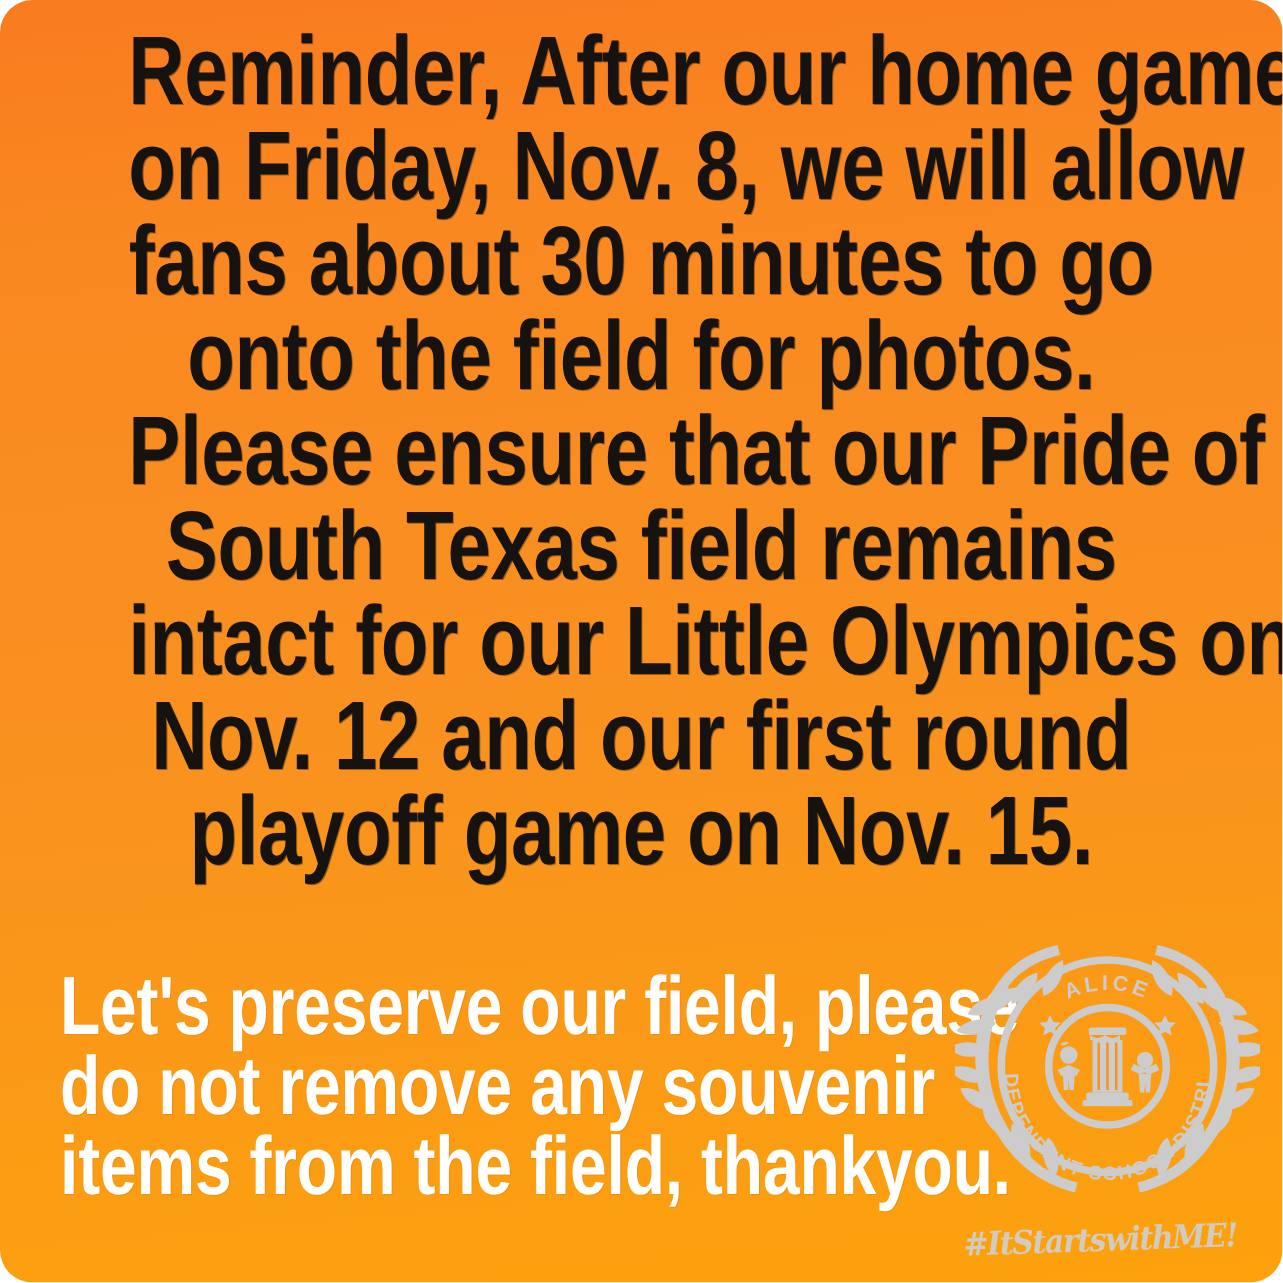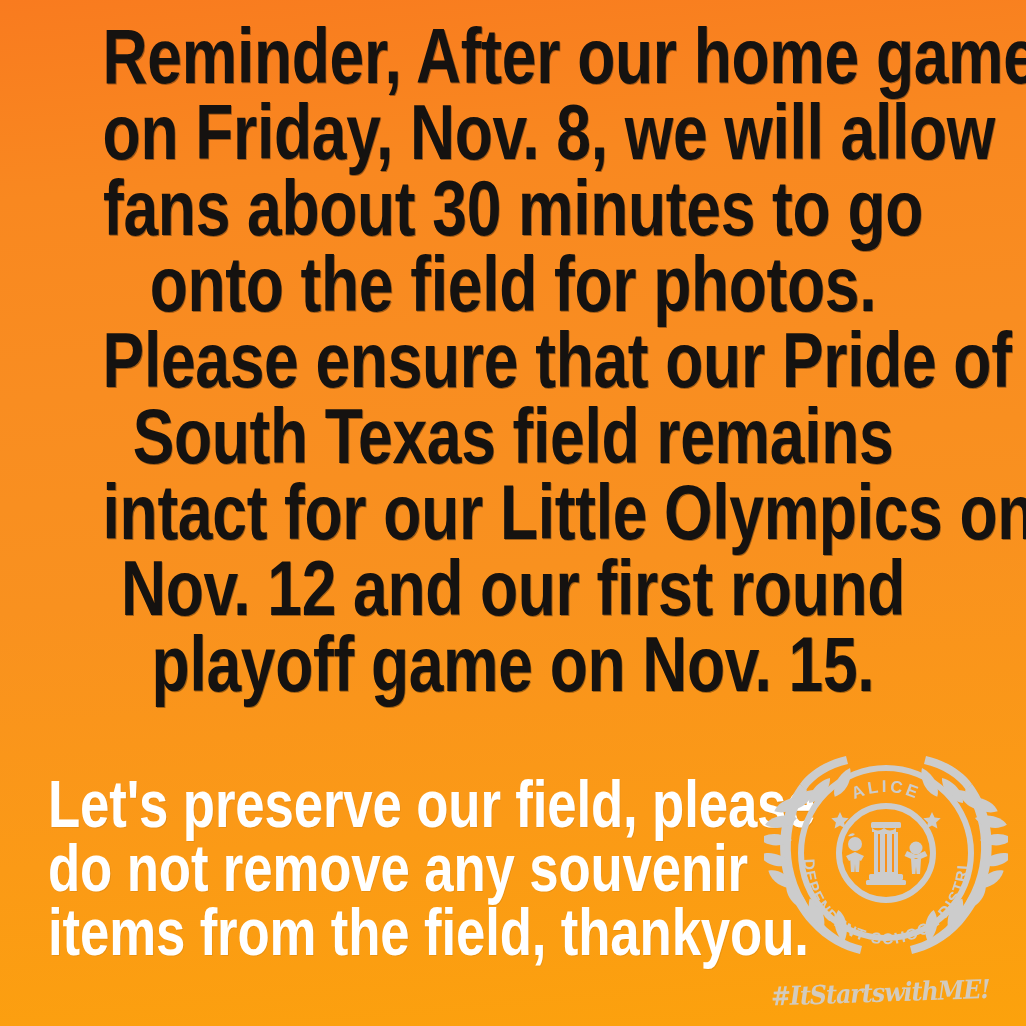--- a/index.html
+++ b/index.html
@@ -7,20 +7,21 @@
     padding: 0;
     background: #ffffff;
   }
   #poster {
     position: relative;
     width: 1026px;
     height: 1026px;
     overflow: hidden;
     background: linear-gradient(175deg, #F97B1F 0%, #F98820 18%, #F98D21 36%, #F9911F 55%, #FB9A16 78%, #FCA20C 100%);
     font-family: "Liberation Sans", "DejaVu Sans", sans-serif;
+    border-radius: 26px;
     -webkit-font-smoothing: antialiased;
   }
 
   
   .headline {
     position: absolute;
     left: 0;
     top: 18px;
     width: 1026px;
     text-align: center;

